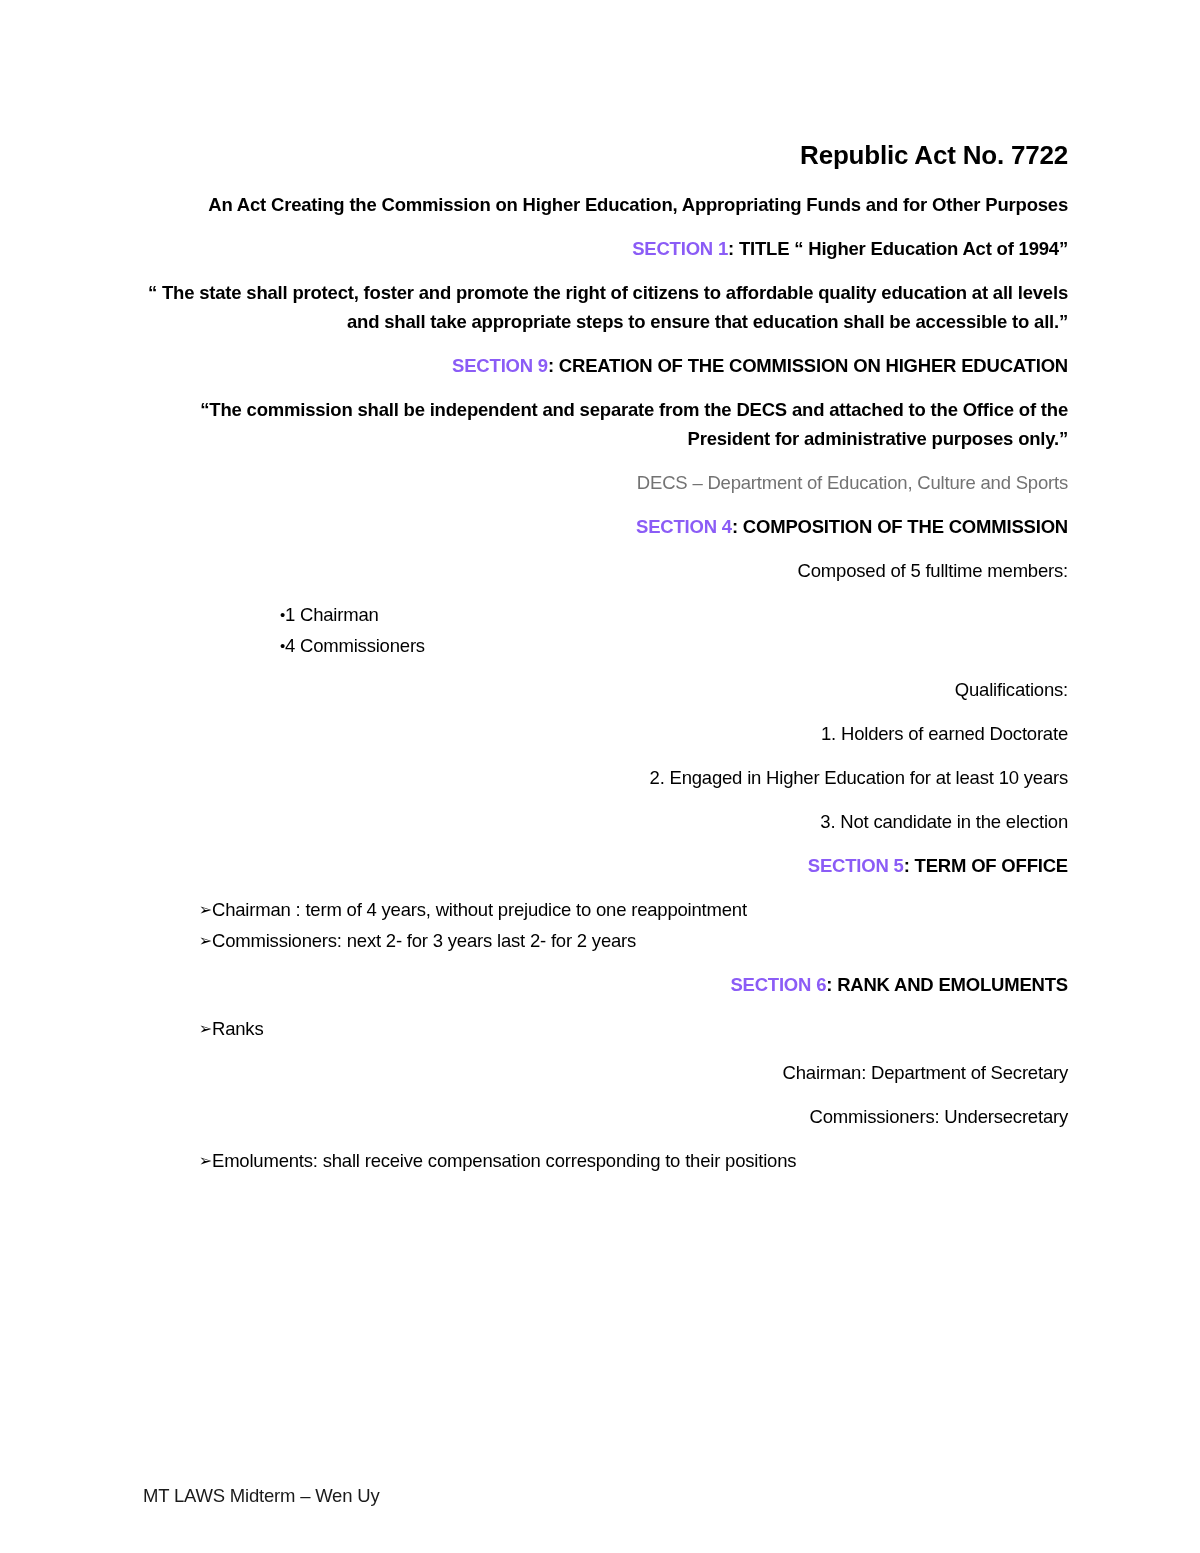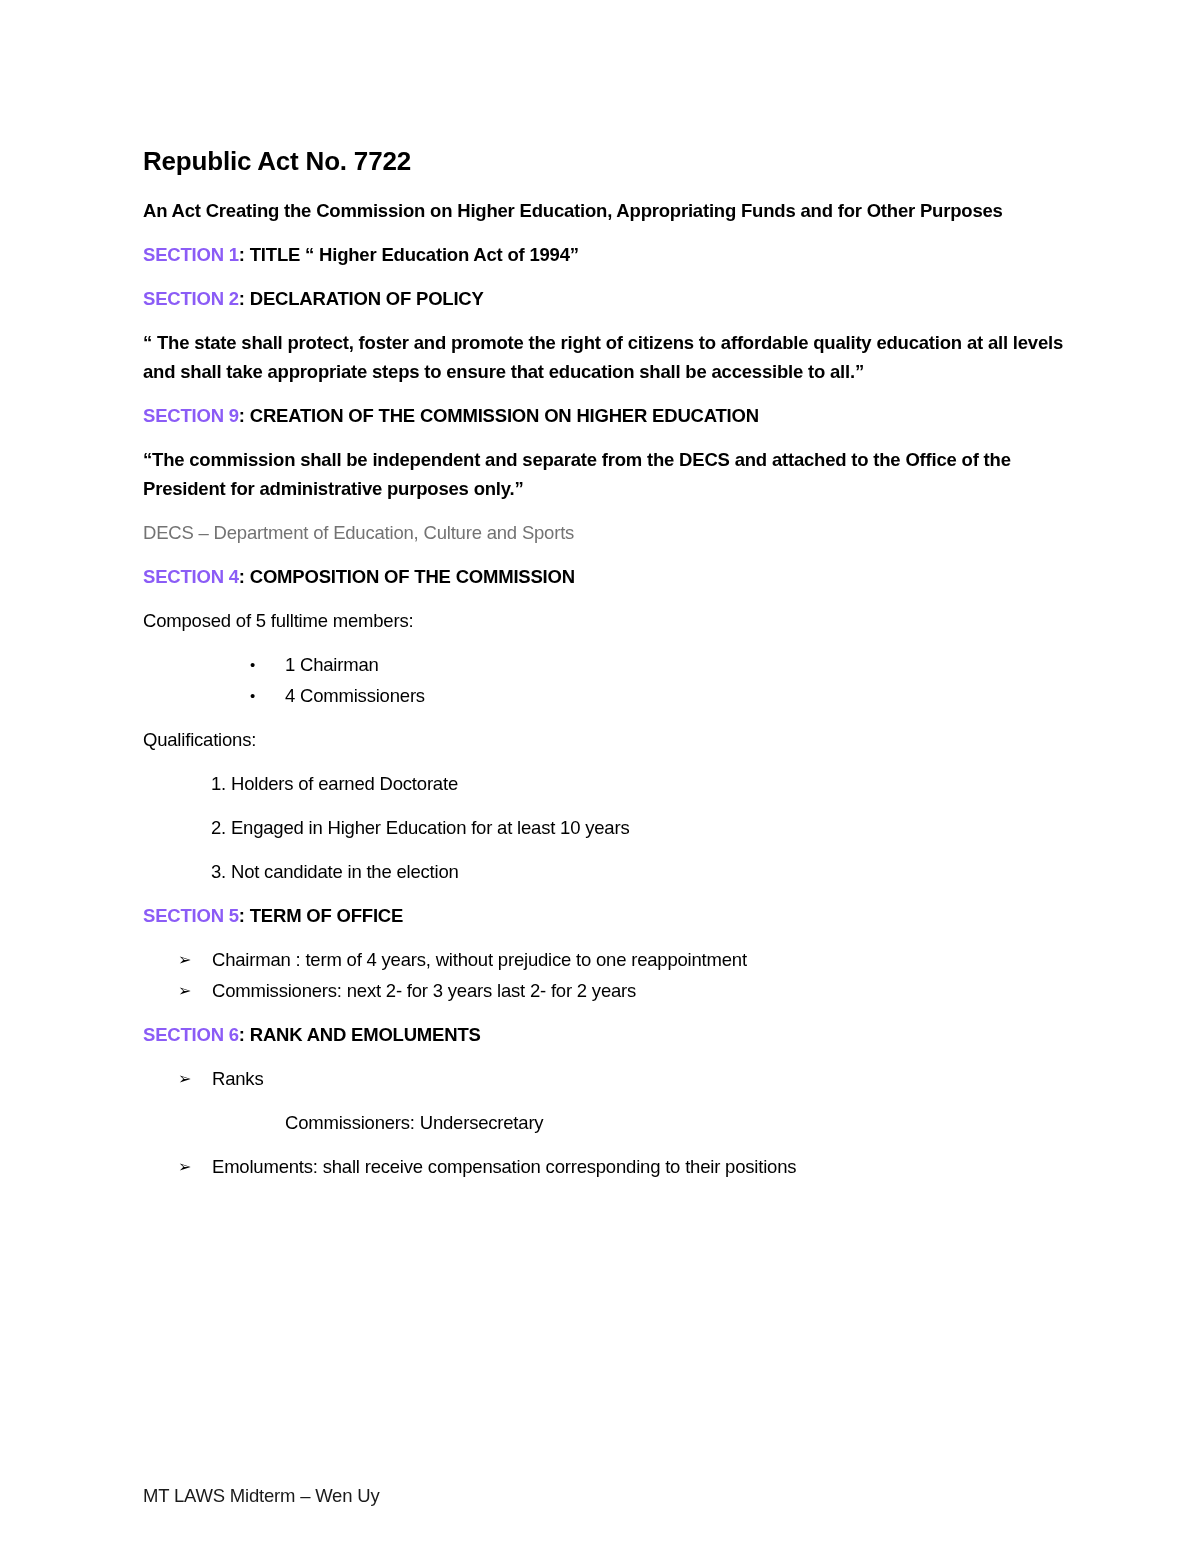--- a/index.html
+++ b/index.html
@@ -12,23 +12,24 @@
     color: #000000;
   }
   .page {
     position: absolute;
     inset: 0;
     background: #ffffff;
     overflow: hidden;
   }
   .content {
     position: absolute;
-    top: 144px;
+    top: 138px;
     left: 143px;
     width: 925px;
+    text-align: right;
   }
   .doc-title {
     font-size: 26px;
     font-weight: 700;
     line-height: 34px;
     margin-bottom: 18px;
     letter-spacing: -0.2px;
   }
   .body-line {
     font-size: 18.5px;
@@ -109,21 +110,20 @@
 
 <div class="page">
   <div class="content">
 
     <h1 class="doc-title">Republic Act No. 7722</h1>
 
     <p class="body-line bold nowrap">An Act Creating the Commission on Higher Education, Appropriating Funds and for Other Purposes</p>
 
     <p class="sec-heading"><span class="sec-label">SECTION 1</span><span>: TITLE “ Higher Education Act of 1994”</span></p>
 
-    <p class="sec-heading"><span class="sec-label">SECTION 2</span><span>: DECLARATION OF POLICY</span></p>
 
     <p class="body-line bold">“ The state shall protect, foster and promote the right of citizens to affordable quality education at all levels and shall take appropriate steps to ensure that education shall be accessible to all.”</p>
 
     <p class="sec-heading"><span class="sec-label">SECTION 9</span><span>: CREATION OF THE COMMISSION ON HIGHER EDUCATION</span></p>
 
     <p class="body-line bold">“The commission shall be independent and separate from the DECS and attached to the Office of the President for administrative purposes only.”</p>
 
     <p class="body-line decs-note">DECS – Department of Education, Culture and Sports</p>
 
     <p class="sec-heading"><span class="sec-label">SECTION 4</span><span>: COMPOSITION OF THE COMMISSION</span></p>
@@ -162,20 +162,21 @@
       </div>
     </div>
 
     <p class="sec-heading"><span class="sec-label">SECTION 6</span><span>: RANK AND EMOLUMENTS</span></p>
 
     <div class="arrow-list">
       <div class="arrow-item spaced">
         <span class="arrow-marker">➢</span>
         <span>Ranks</span>
       </div>
+      <div class="rank-line">Chairman: Department of Secretary</div>
       <div class="rank-line">Commissioners: Undersecretary</div>
       <div class="arrow-item">
         <span class="arrow-marker">➢</span>
         <span>Emoluments: shall receive compensation corresponding to their positions</span>
       </div>
     </div>
 
   </div>
 
   <div class="footer">MT LAWS Midterm – Wen Uy</div>

